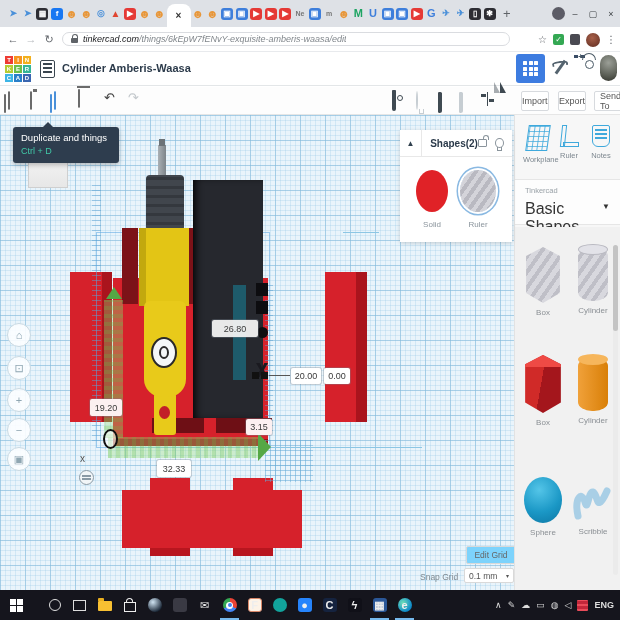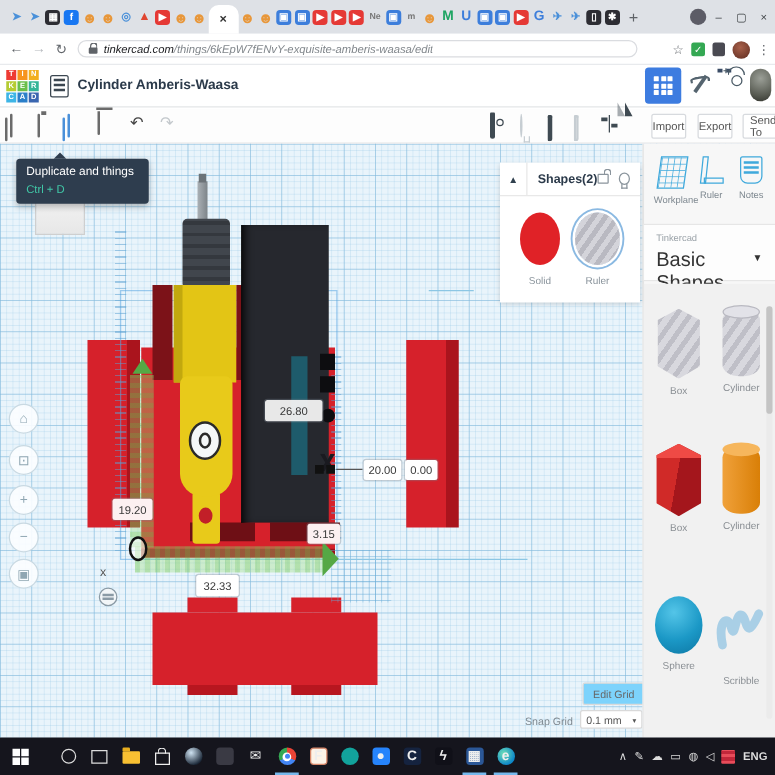--- a/index.html
+++ b/index.html
@@ -502,21 +502,21 @@
       <div class="lbl">Cylinder</div>
     </div>
     <div class="cell" style="left:3px;top:250px">
       <div class="sphere"></div>
       <div class="lbl">Sphere</div>
     </div>
     <div class="cell" style="left:53px;top:252px">
       <svg width="44" height="44" viewBox="0 0 44 44">
         <path d="M7 37 C3 18 11 12 14 23 C17 34 17 12 22 13 C27 14 25 37 36 12" fill="none" stroke="#a9cfe6" stroke-width="7" stroke-linecap="round"></path>
       </svg>
-      <div class="lbl" style="margin-top:12px">Scribble</div>
+      <div class="lbl" style="margin-top:0">Scribble</div>
     </div>
   </div>
   <div id="sbscroll"></div>
   <div id="sbthumb"></div>
 </div>
 
 <div id="editgrid">Edit Grid</div>
 <div id="snaplbl">Snap Grid</div>
 <div id="snapdd">
   <span>0.1 mm</span>

